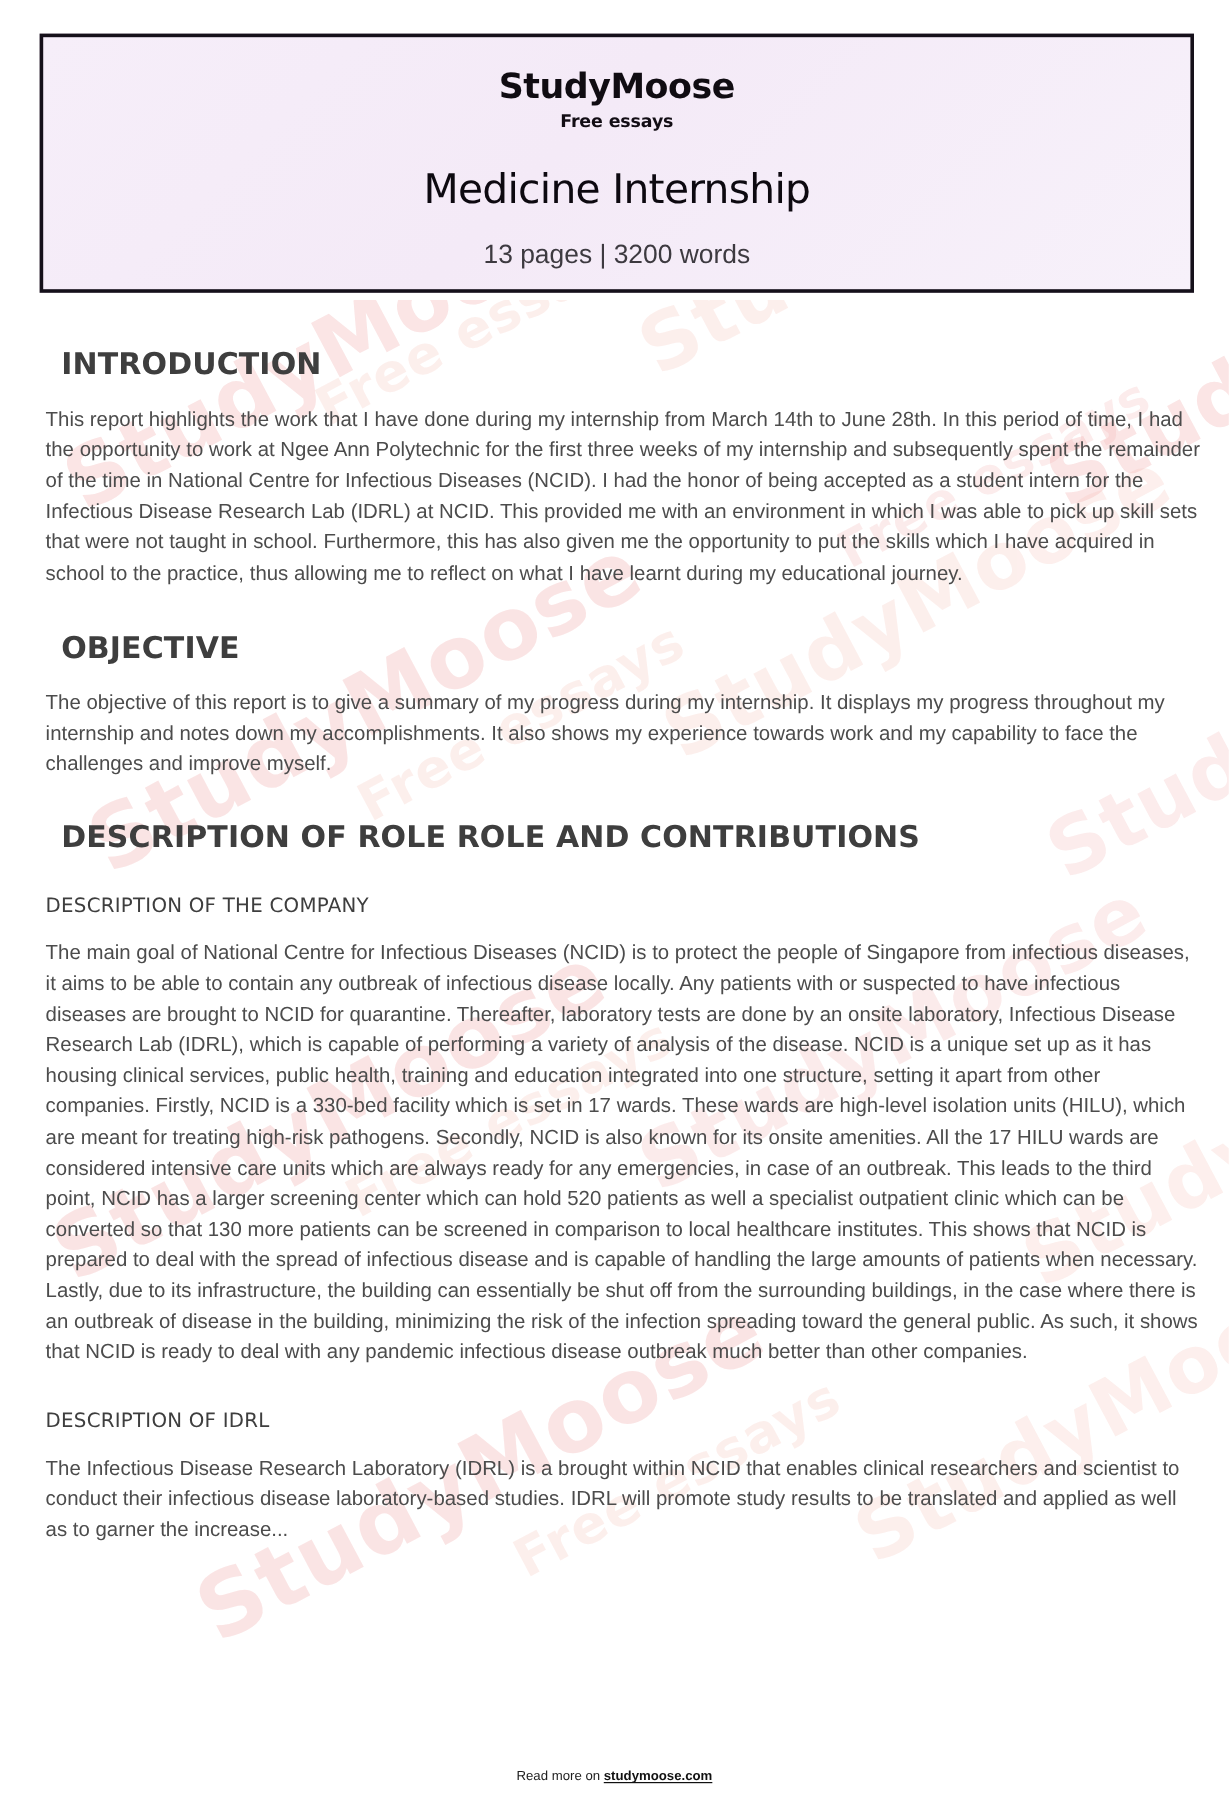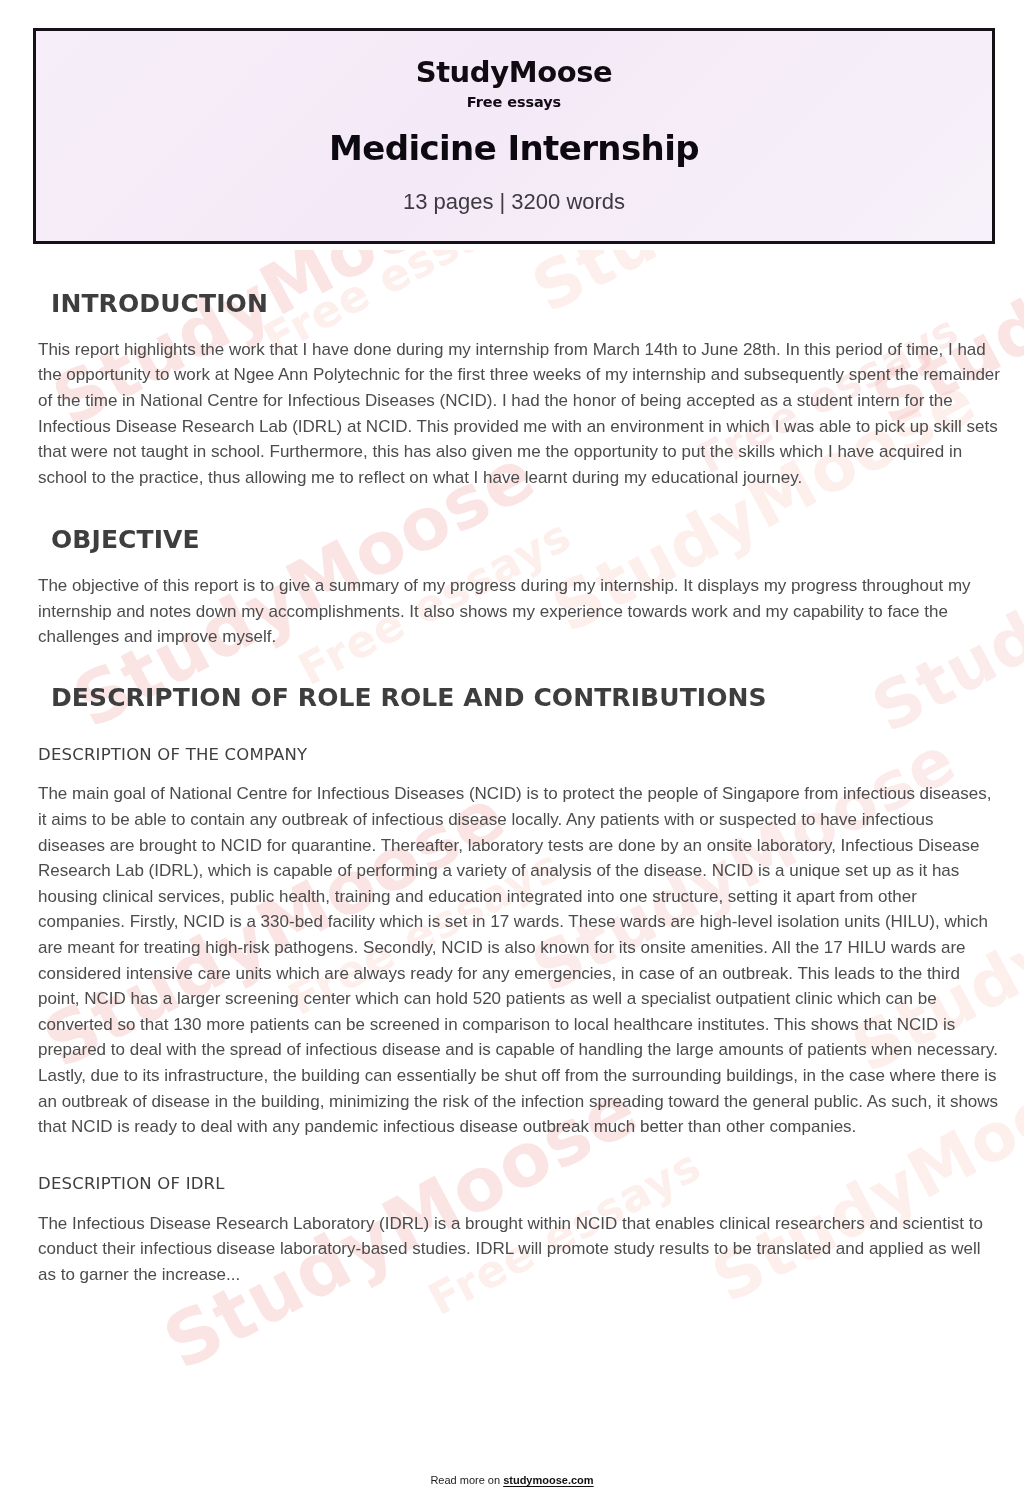--- a/index.html
+++ b/index.html
@@ -74,23 +74,23 @@
     font-family: "DejaVu Sans", sans-serif;
     font-size: 14.5px;
     font-weight: 700;
     color: #120d14;
     margin: 7px 0 0;
     letter-spacing: -0.1px;
   }
   #doc-title {
     font-family: "DejaVu Sans", sans-serif;
     font-size: 34px;
-    font-weight: 700;
+    font-weight: 400;
     color: #0d0910;
-    margin: 20px 0 0;
+    margin: 30px 0 0;
     letter-spacing: -0.6px;
     line-height: 1.1;
   }
   #doc-meta {
     font-size: 22px;
     color: #3d3a40;
     margin: 21px 0 0;
     font-weight: 400;
   }
 

